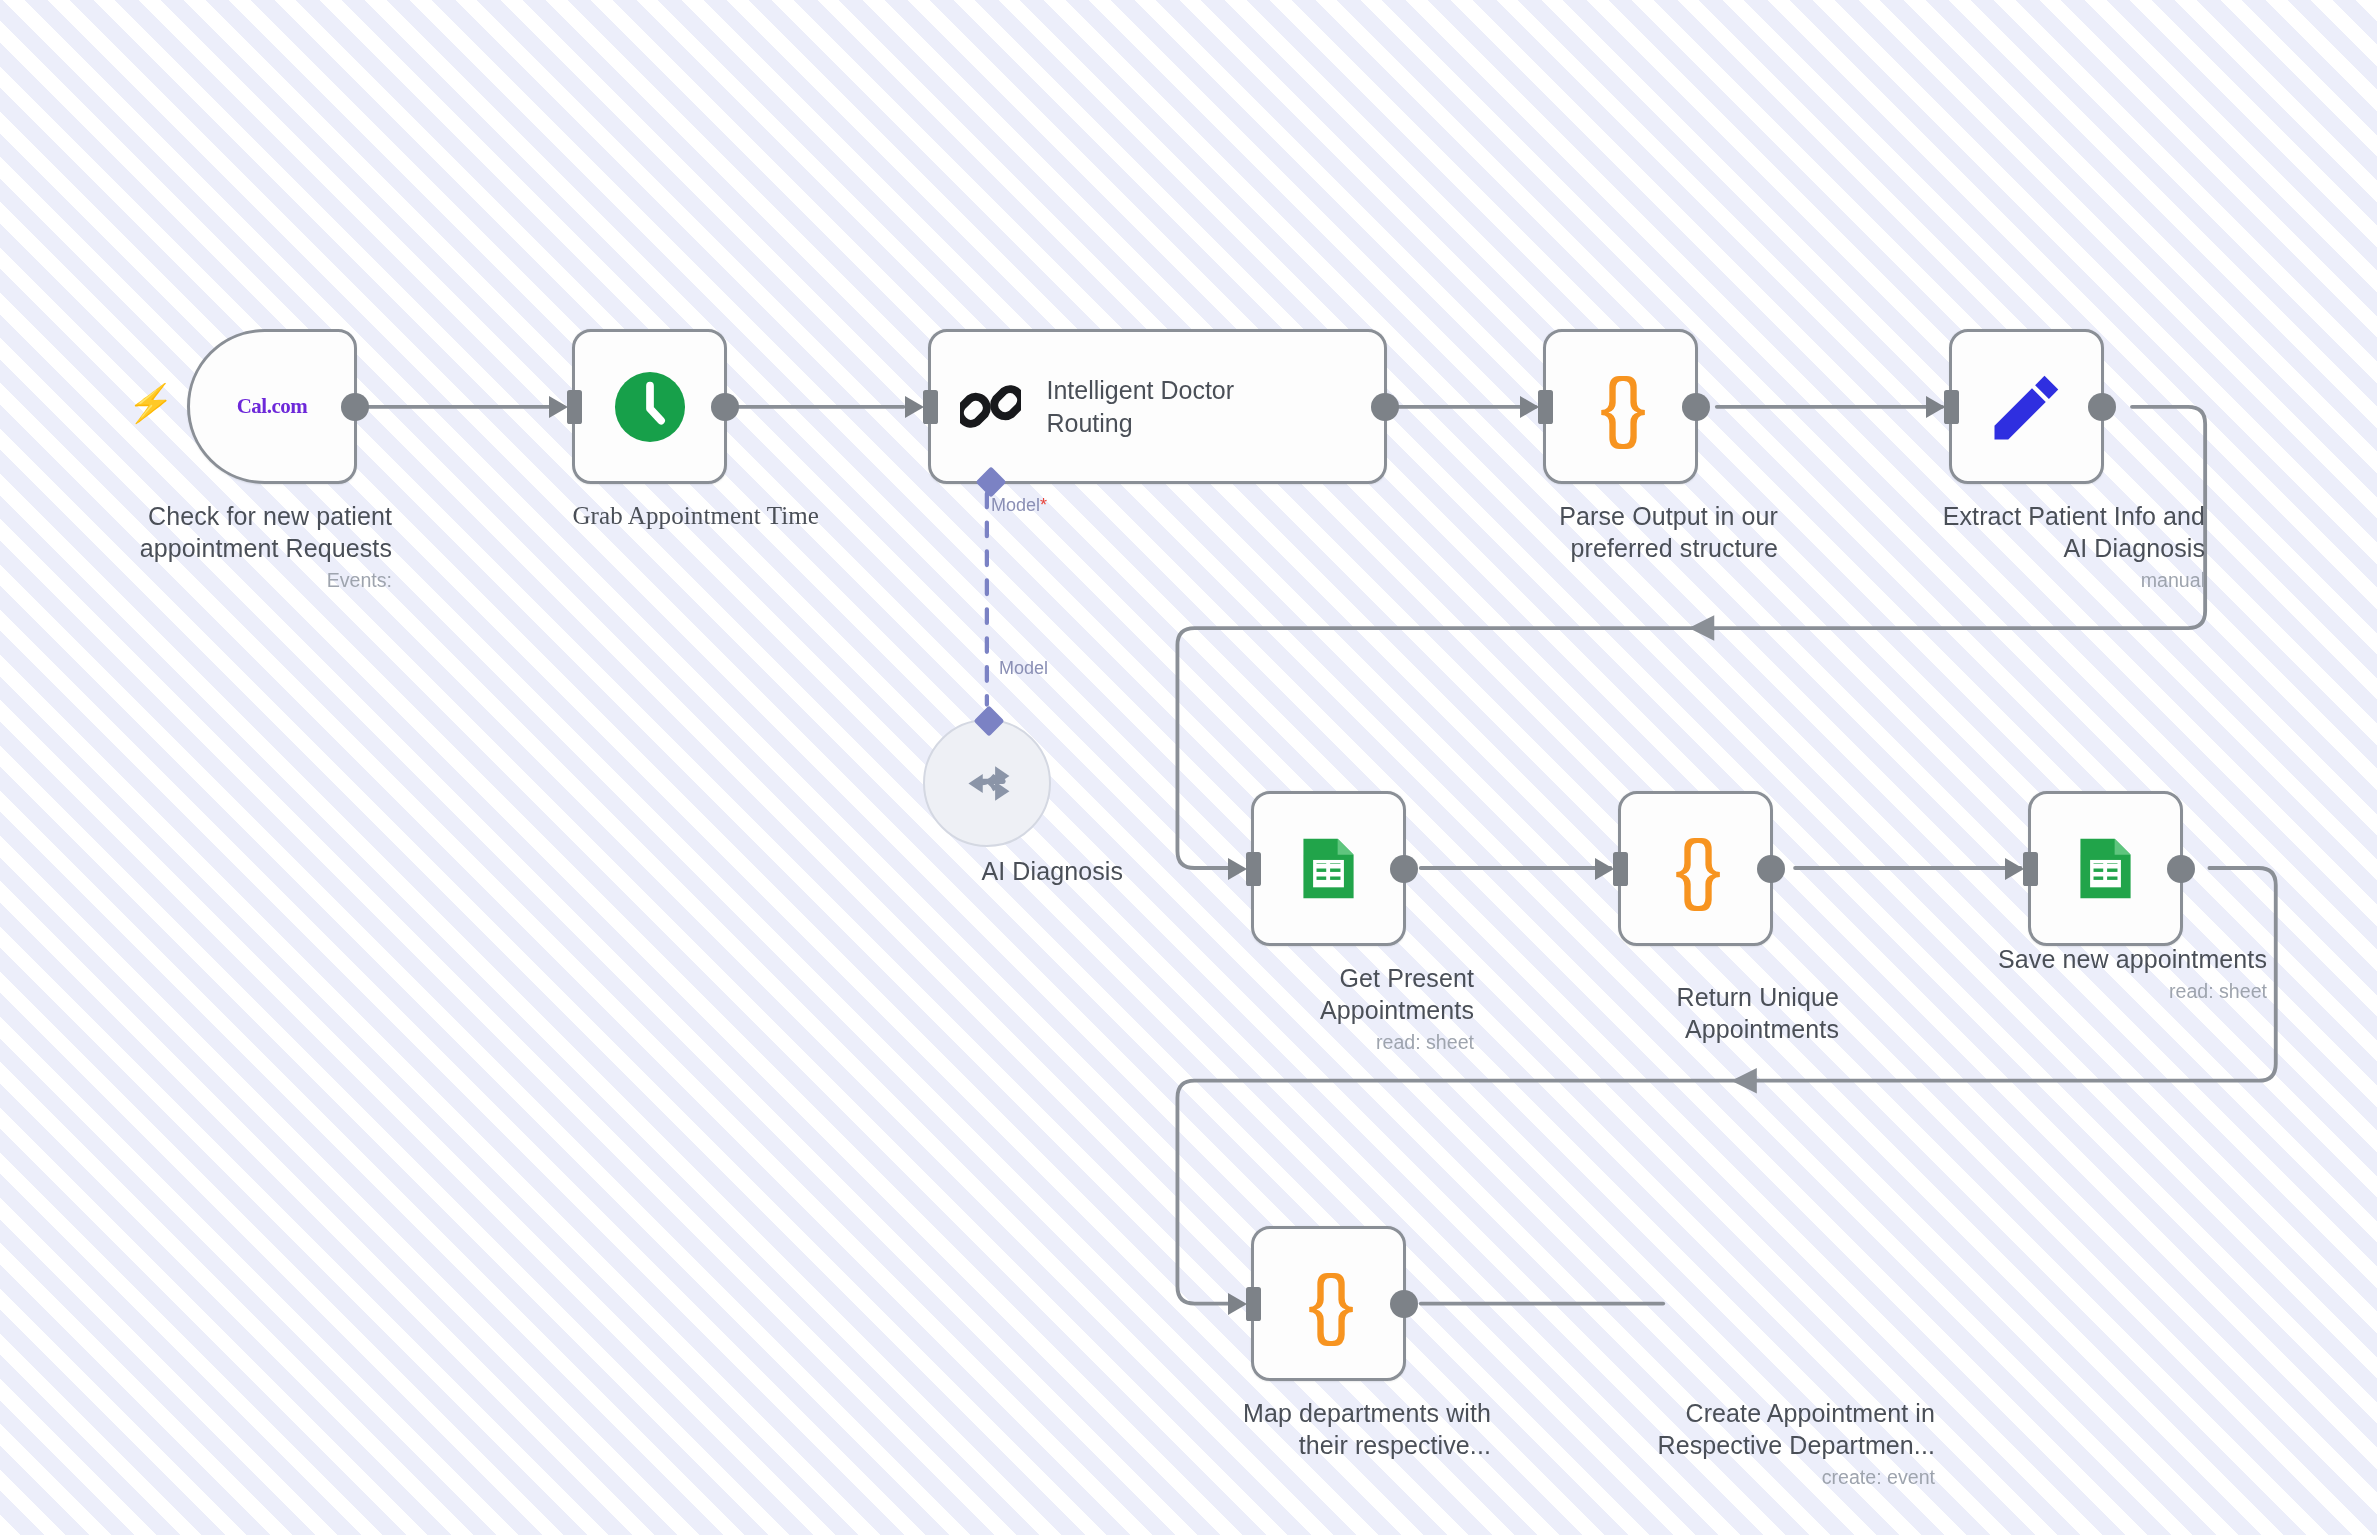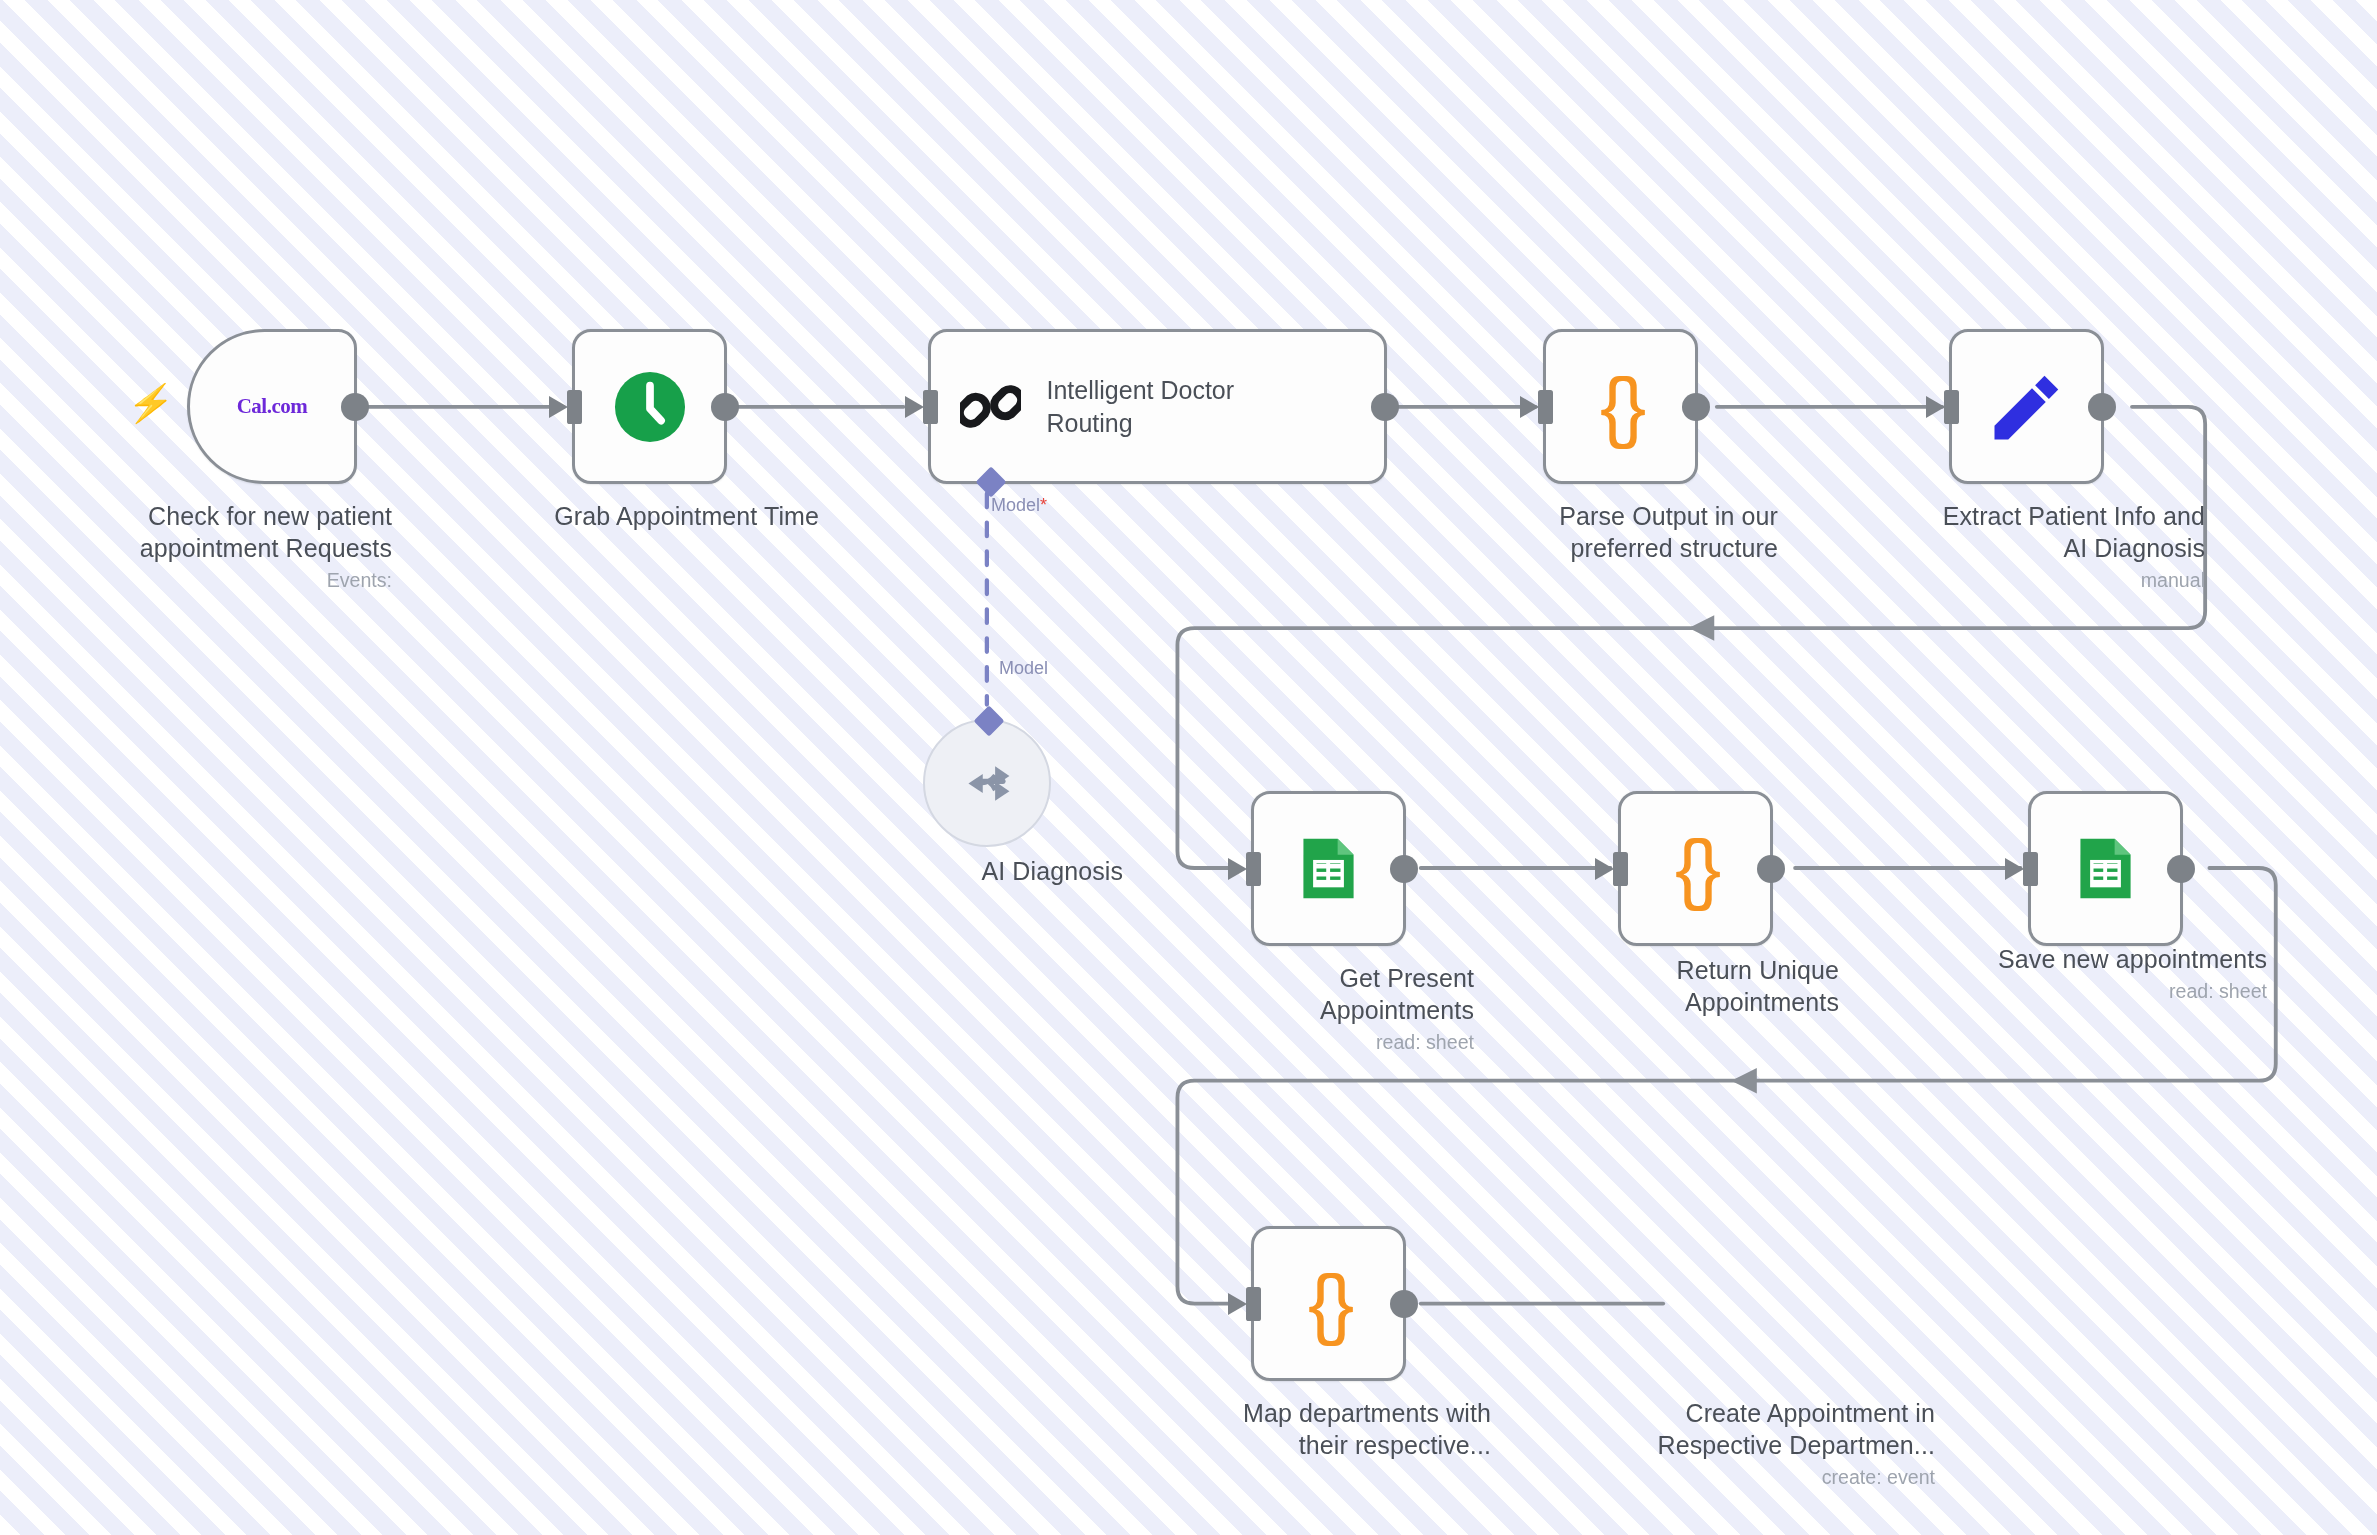--- a/index.html
+++ b/index.html
@@ -205,21 +205,21 @@
   </div>
 
   <div class="node sq" style="left:572px; top:329px;">
     <span class="port-in"></span>
     <svg class="ico" width="82" height="82" viewBox="0 0 96 96">
       <circle cx="48" cy="48" r="41" fill="#17a04a"></circle>
       <path d="M48 23 V 50 L 61 64" stroke="#ffffff" stroke-width="9" fill="none" stroke-linecap="round" stroke-linejoin="round"></path>
     </svg>
     <span class="port-out"></span>
   </div>
-  <div class="labelwrap" style="left:479px; top:500px; width:340px;">
+  <div class="labelwrap" style="left:479px; top:500px; width:340px;font-family:Liberation Serif, serif;">
     <div class="nlabel">Grab Appointment Time</div>
   </div>
 
   <div class="node wide" style="left:928px; top:329px;">
     <span class="port-in"></span>
     <svg class="ico" width="61" height="61" viewBox="0 0 64 64">
       <g fill="none" stroke="#18191c" stroke-width="8.5" stroke-linecap="round">
         <path d="M26 40 L 18 48 A 11.5 11.5 0 0 1 2 32 L 10 24 A 11.5 11.5 0 0 1 26 40 Z"></path>
         <path d="M38 24 L 46 16 A 11.5 11.5 0 0 1 62 32 L 54 40 A 11.5 11.5 0 0 1 38 24 Z"></path>
       </g>
@@ -301,21 +301,21 @@
     <div class="nlabel">Get Present</div>
     <div class="nlabel">Appointments</div>
     <div class="nsub">read: sheet</div>
   </div>
 
   <div class="node sq" style="left:1618px; top:791px;">
     <span class="port-in"></span>
     <span class="braces">{}</span>
     <span class="port-out"></span>
   </div>
-  <div class="labelwrap" style="left:1550px; top:954px; width:289px;">
+  <div class="labelwrap" style="left:1550px; top:981px; width:289px;">
     <div class="nlabel">Return Unique</div>
     <div class="nlabel">Appointments</div>
   </div>
 
   <div class="node sq" style="left:2028px; top:791px;">
     <span class="port-in"></span>
     <svg class="ico" width="73" height="73" viewBox="0 0 64 64">
       <path d="M10 6 H 40 L 54 20 V 58 H 10 Z" fill="#21a44a"></path>
       <path d="M40 6 L 54 20 H 40 Z" fill="#5fc57e"></path>
       <g fill="#ffffff">

